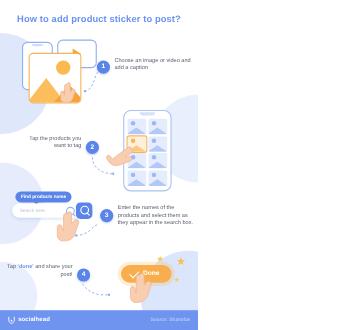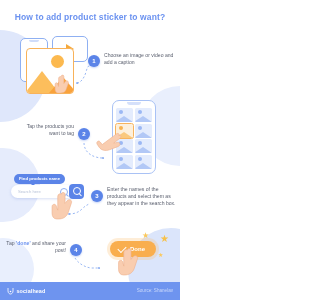--- a/index.html
+++ b/index.html
@@ -483,21 +483,21 @@
 <body>
 
 <div class="poster">
 
   <div class="blob blob-left-top"></div>
   <div class="blob blob-left-mid"></div>
   <div class="blob blob-right-top"></div>
   <div class="blob blob-right-bottom"></div>
   <div class="blob blob-bottom-left"></div>
 
-  <div class="title">How to add product sticker to want?</div>
+  <div class="title">How to add product sticker to post?</div>
 
   <div class="s1-wrap">
     <div class="s1-phone"></div>
     <div class="s1-video">
       <div class="s1-play"></div>
     </div>
     <div class="s1-card">
       <div class="s1-sun"></div>
       <div class="s1-mtn-a"></div>
       <div class="s1-mtn-b"></div>

